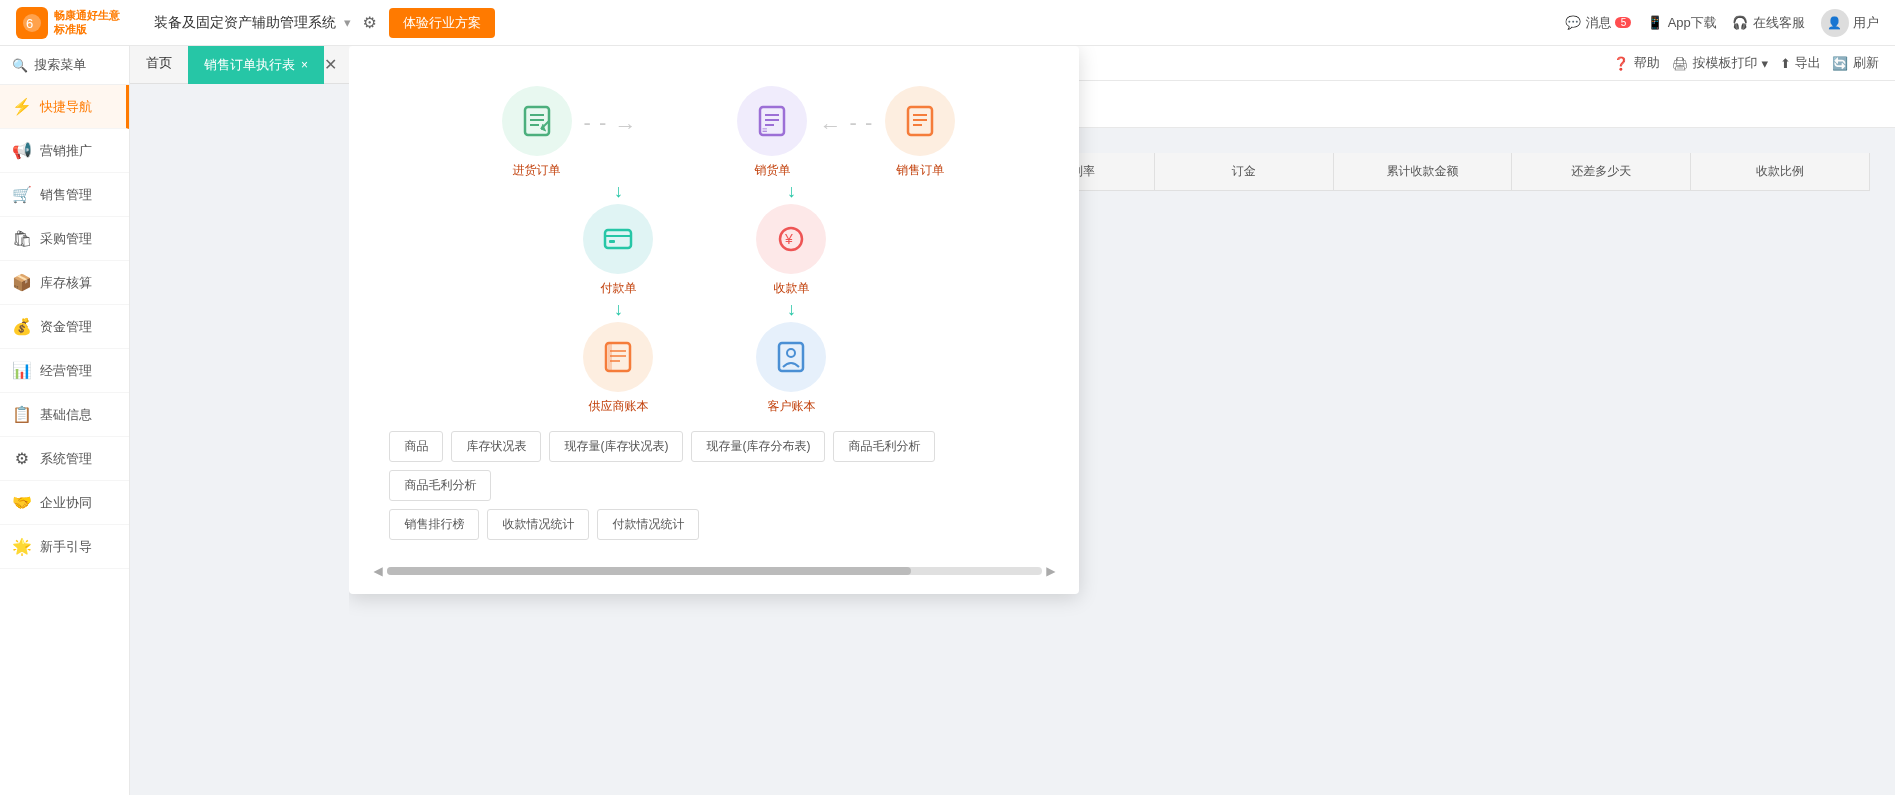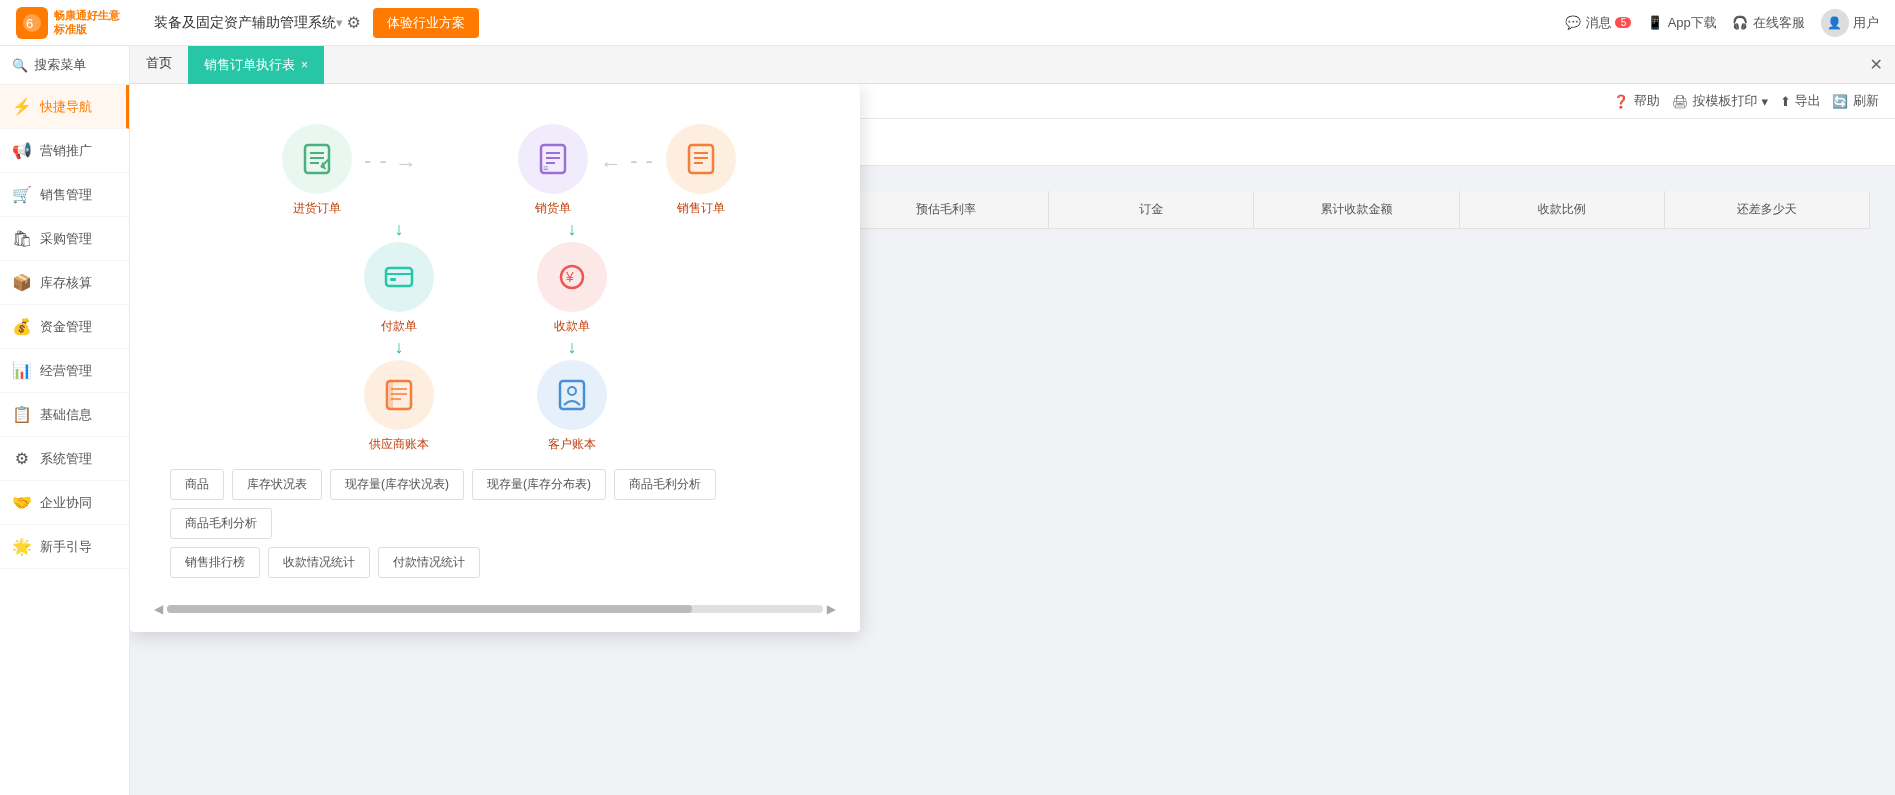--- a/index.html
+++ b/index.html
@@ -3,30 +3,30 @@
   <meta charset="utf-8">
   <style>
     * { box-sizing: border-box; margin: 0; padding: 0; }
     body { font-family: "Microsoft YaHei", "PingFang SC", sans-serif; font-size: 13px; background: #f0f2f5; overflow: hidden; }
 
     
     .app-wrapper { display: flex; flex-direction: column; height: 795px; width: 1895px; }
     .top-bar { display: flex; align-items: center; background: #fff; height: 46px; padding: 0 16px; border-bottom: 1px solid #e8e8e8; flex-shrink: 0; }
     .main-layout { display: flex; flex: 1; overflow: hidden; }
     .sidebar { width: 130px; background: #fff; border-right: 1px solid #e8e8e8; flex-shrink: 0; display: flex; flex-direction: column; }
-    .content-area { flex: 1; display: flex; flex-direction: column; overflow: hidden; }
+    .content-area { flex: 1; display: flex; flex-direction: row; overflow: hidden; }
     .tab-bar { display: flex; align-items: center; background: #f5f5f5; border-bottom: 1px solid #e0e0e0; height: 38px; flex-shrink: 0; }
     .page-content { flex: 1; overflow: auto; position: relative; background: #f0f2f5; }
 
     
     .logo-area { display: flex; align-items: center; width: 130px; flex-shrink: 0; }
     .logo-icon { width: 32px; height: 32px; background: #ff7a00; border-radius: 6px; display: flex; align-items: center; justify-content: center; margin-right: 6px; }
     .logo-icon svg { fill: #fff; }
     .logo-text { font-size: 11px; color: #ff7a00; font-weight: bold; line-height: 1.2; }
-    .system-title-area { display: flex; align-items: center; margin-left: 8px; }
+    .system-title-area { display: flex; align-items: center; gap: 8px; margin-left: 8px; }
     .system-title { font-size: 14px; color: #333; font-weight: 500; }
     .title-dropdown { color: #999; cursor: pointer; }
     .settings-icon { color: #666; cursor: pointer; margin-left: 4px; font-size: 16px; }
     .experience-btn { background: #ff7a00; color: #fff; border: none; border-radius: 4px; padding: 6px 14px; cursor: pointer; font-size: 13px; margin-left: 12px; }
     .top-right { margin-left: auto; display: flex; align-items: center; gap: 16px; color: #555; font-size: 13px; }
     .top-right-item { display: flex; align-items: center; gap: 4px; cursor: pointer; }
     .badge { background: #ff4d4f; color: #fff; border-radius: 8px; font-size: 10px; padding: 0 4px; min-width: 16px; text-align: center; }
     .avatar { width: 28px; height: 28px; border-radius: 50%; background: #ddd; display: flex; align-items: center; justify-content: center; color: #fff; font-size: 12px; }
 
     
@@ -230,22 +230,22 @@
 
         <div class="table-area">
           <div class="table-header">
             <div class="th">品</div>
             <div class="th">商品</div>
             <div class="th">金额</div>
             <div class="th">预估毛利</div>
             <div class="th">预估毛利率</div>
             <div class="th">订金</div>
             <div class="th">累计收款金额</div>
+            <div class="th">还差多少天</div>
             <div class="th">收款比例</div>
-            <div class="th">还差多少天</div>
           </div>
         </div>
 
         <div style="position:absolute;top:0;left:0;right:0;bottom:0;z-index:9;pointer-events:none;"></div>
         <div class="quick-panel" style="position:absolute;top:0;left:0;right:0;z-index:10;margin:0;width:100%;max-width:730px;margin-left:0;">
 
           <div style="display:flex;align-items:flex-start;padding:16px 20px 8px;gap:0;flex-wrap:nowrap;justify-content:center;">
 
             <div style="display:flex;flex-direction:column;align-items:center;">
               <div style="display:flex;align-items:center;gap:0;">

